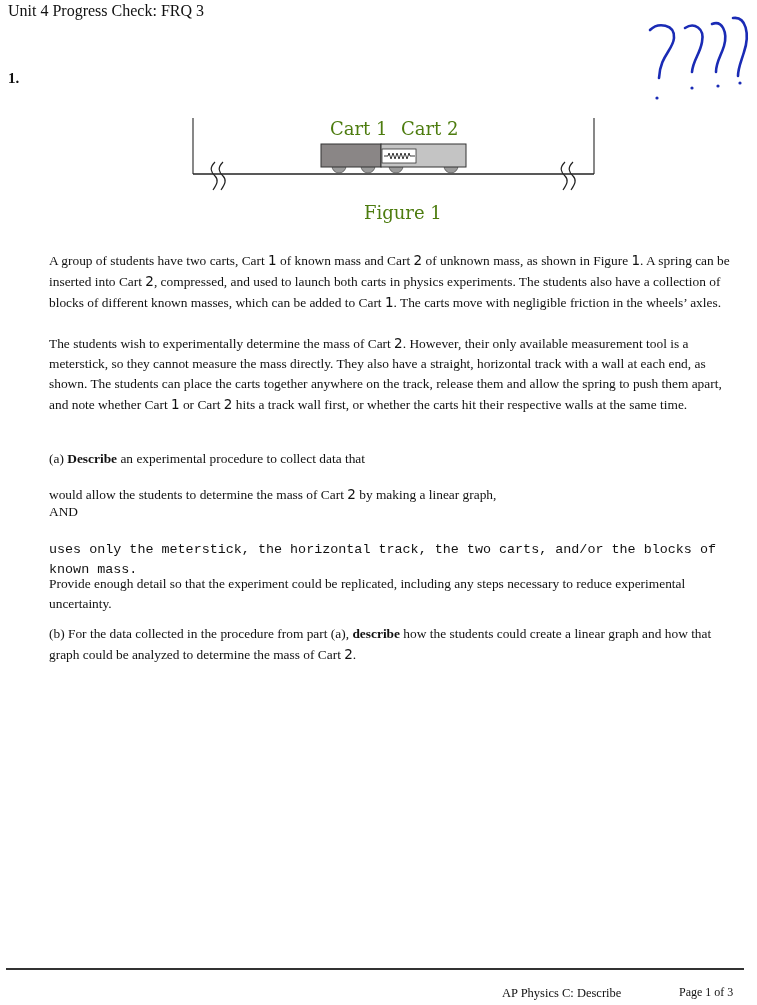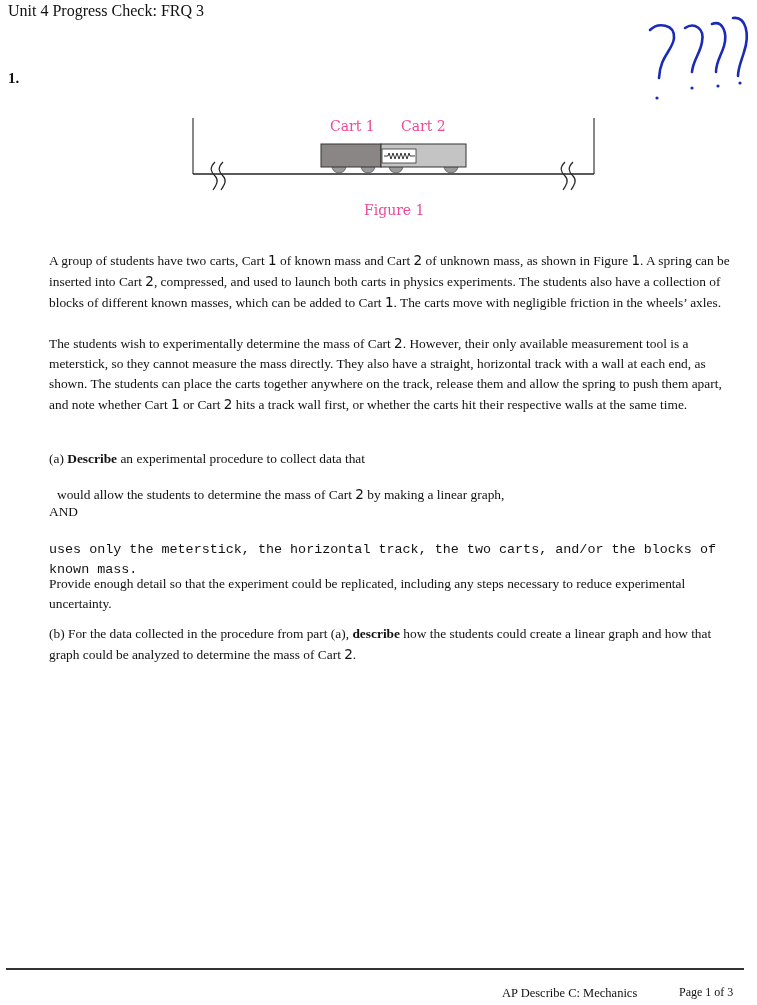--- a/index.html
+++ b/index.html
@@ -2,21 +2,21 @@
 <html><head>
 <meta charset="utf-8">
 <style>
   html, body { margin:0; padding:0; background:#ffffff; }
   body { width:757px; height:1005px; position:relative; overflow:hidden;
          font-family:"Liberation Serif", "DejaVu Serif", serif; color:#111; }
   .title { position:absolute; left:8px; top:2px; font-weight:normal; font-size:16px; }
   .qnum { position:absolute; left:8px; top:70px; font-weight:bold; font-size:15px; }
   .annot { position:absolute; left:630px; top:8px; width:125px; height:100px; }
   .figure { position:absolute; left:185px; top:112px; width:420px; height:120px; }
-  .fig-label { position:absolute; font-family:"DejaVu Serif", serif; font-size:14px; color:#ec4899; }
+  .fig-label { position:absolute; font-family:"DejaVu Serif", serif; font-size:18px; color:#4d7c0f; }
   .body { position:absolute; left:49px; width:695px; font-size:13.4px; line-height:20px; }
   .num { font-family:"DejaVu Sans", sans-serif; font-size:13.5px; }
   b { font-weight:bold; }
   .footer-rule { position:absolute; left:6px; top:968px; width:738px; height:2px; background:#333; }
   .footer-course { position:absolute; left:502px; top:986px; font-size:12.5px; }
   .footer-page { position:absolute; left:679px; top:985px; font-size:12px; }
 </style>
 </head>
 <body>
 
@@ -72,22 +72,22 @@
   </svg>
   <div class="fig-label" style="left:145px;top:6px;">Cart 1</div>
   <div class="fig-label" style="left:216px;top:6px;">Cart 2</div>
   <div class="fig-label" style="left:179px;top:90px;">Figure 1</div>
 </div>
 
 <div class="body" style="top:250px;">A group of students have two carts, Cart <span class="num">1</span> of known mass and Cart <span class="num">2</span> of unknown mass, as shown in Figure <span class="num">1</span>. A spring can be inserted into Cart <span class="num">2</span>, compressed, and used to launch both carts in physics experiments. The students also have a collection of blocks of different known masses, which can be added to Cart <span class="num">1</span>. The carts move with negligible friction in the wheels’ axles.</div>
 <div class="body" style="top:333px;">The students wish to experimentally determine the mass of Cart <span class="num">2</span>. However, their only available measurement tool is a meterstick, so they cannot measure the mass directly. They also have a straight, horizontal track with a wall at each end, as shown. The students can place the carts together anywhere on the track, release them and allow the spring to push them apart, and note whether Cart <span class="num">1</span> or Cart <span class="num">2</span> hits a track wall first, or whether the carts hit their respective walls at the same time.</div>
 
 <div class="body" style="top:449px;font-family:Liberation Serif, serif;">(a) <b>Describe</b> an experimental procedure to collect data that</div>
-<div class="body" style="top:484px;margin-left:8px;">would allow the students to determine the mass of Cart <span class="num">2</span> by making a linear graph,</div>
+<div class="body" style="top:484px;">would allow the students to determine the mass of Cart <span class="num">2</span> by making a linear graph,</div>
 <div class="body" style="top:502px;">AND</div>
 <div class="body" style="top:540px;font-family:Liberation Mono, monospace;">uses only the meterstick, the horizontal track, the two carts, and/or the blocks of known mass.</div>
 <div class="body" style="top:574px;">Provide enough detail so that the experiment could be replicated, including any steps necessary to reduce experimental uncertainty.</div>
 
 <div class="body" style="top:624px;">(b) For the data collected in the procedure from part (a), <b>describe</b> how the students could create a linear graph and how that graph could be analyzed to determine the mass of Cart <span class="num">2</span>.</div>
 
 <div class="footer-rule"></div>
-<div class="footer-course">AP Describe C: Mechanics</div>
+<div class="footer-course">AP Physics C: Describe</div>
 <div class="footer-page">Page 1 of 3</div>
 
 </body></html>

